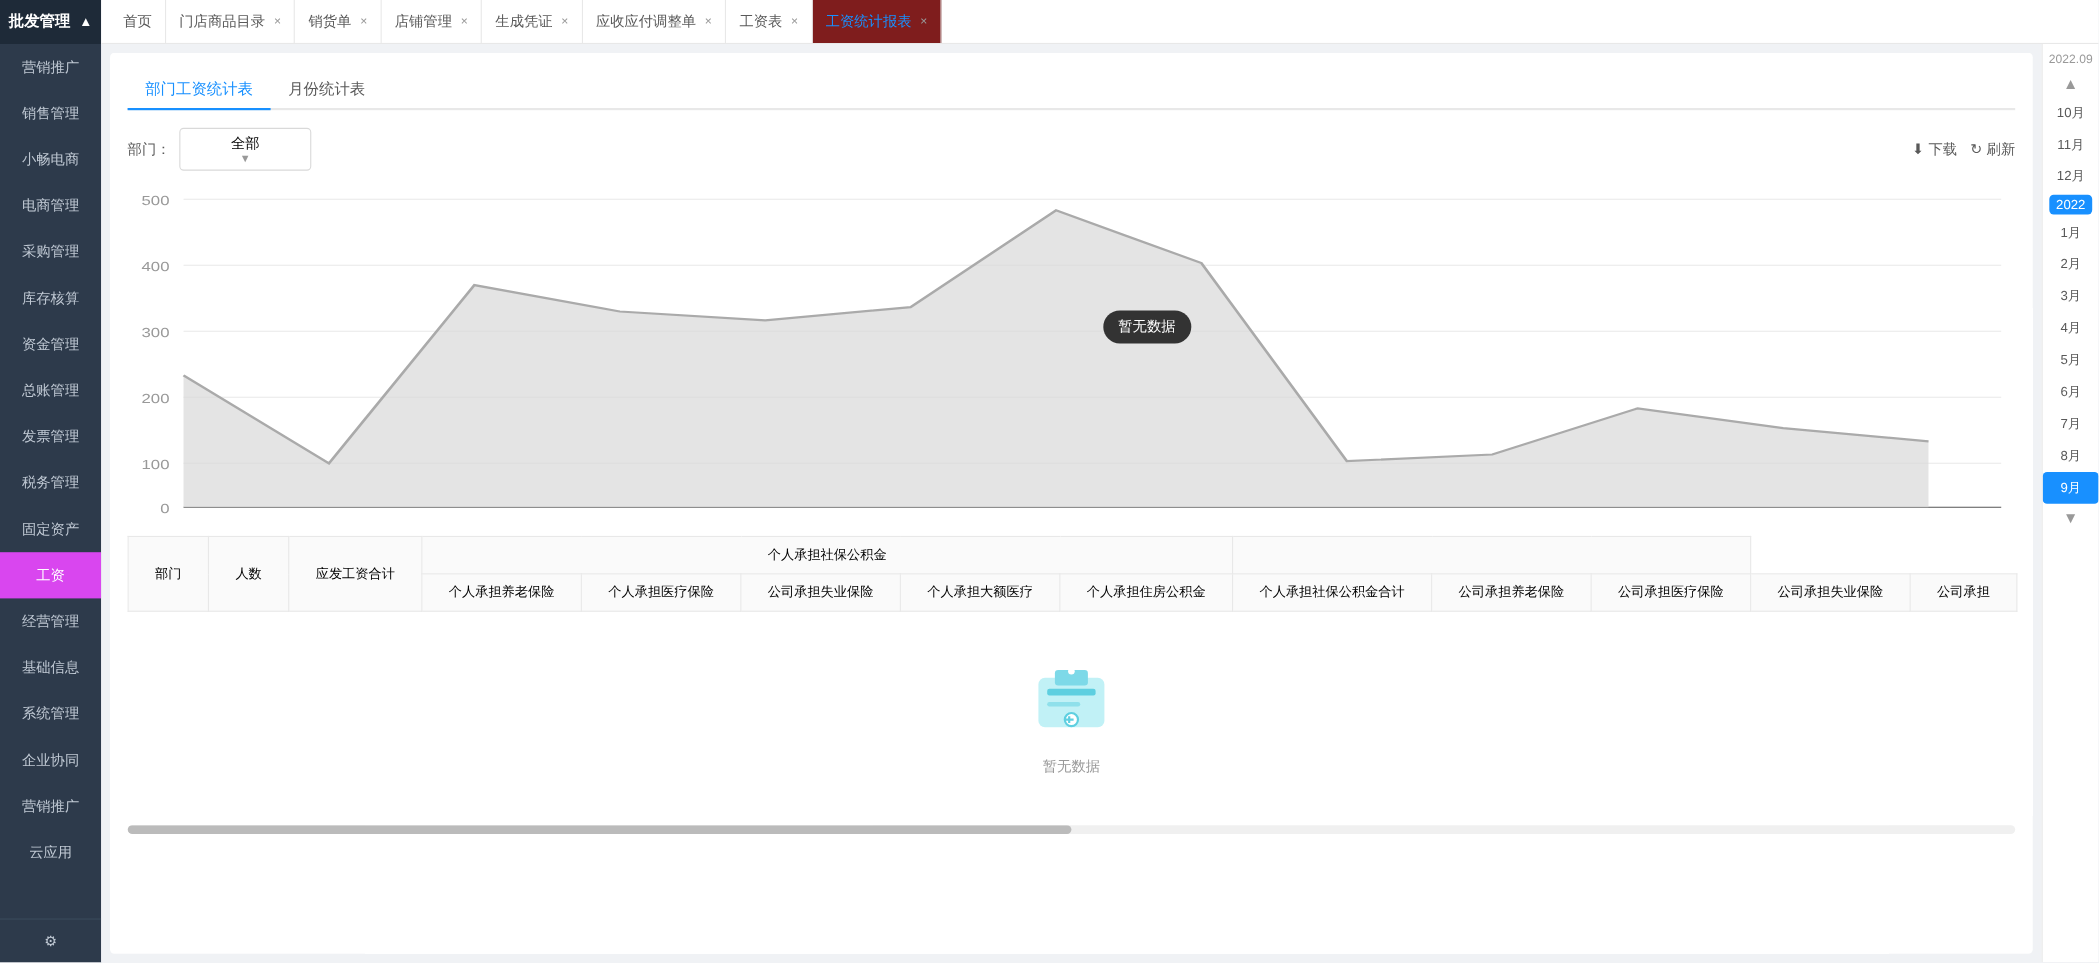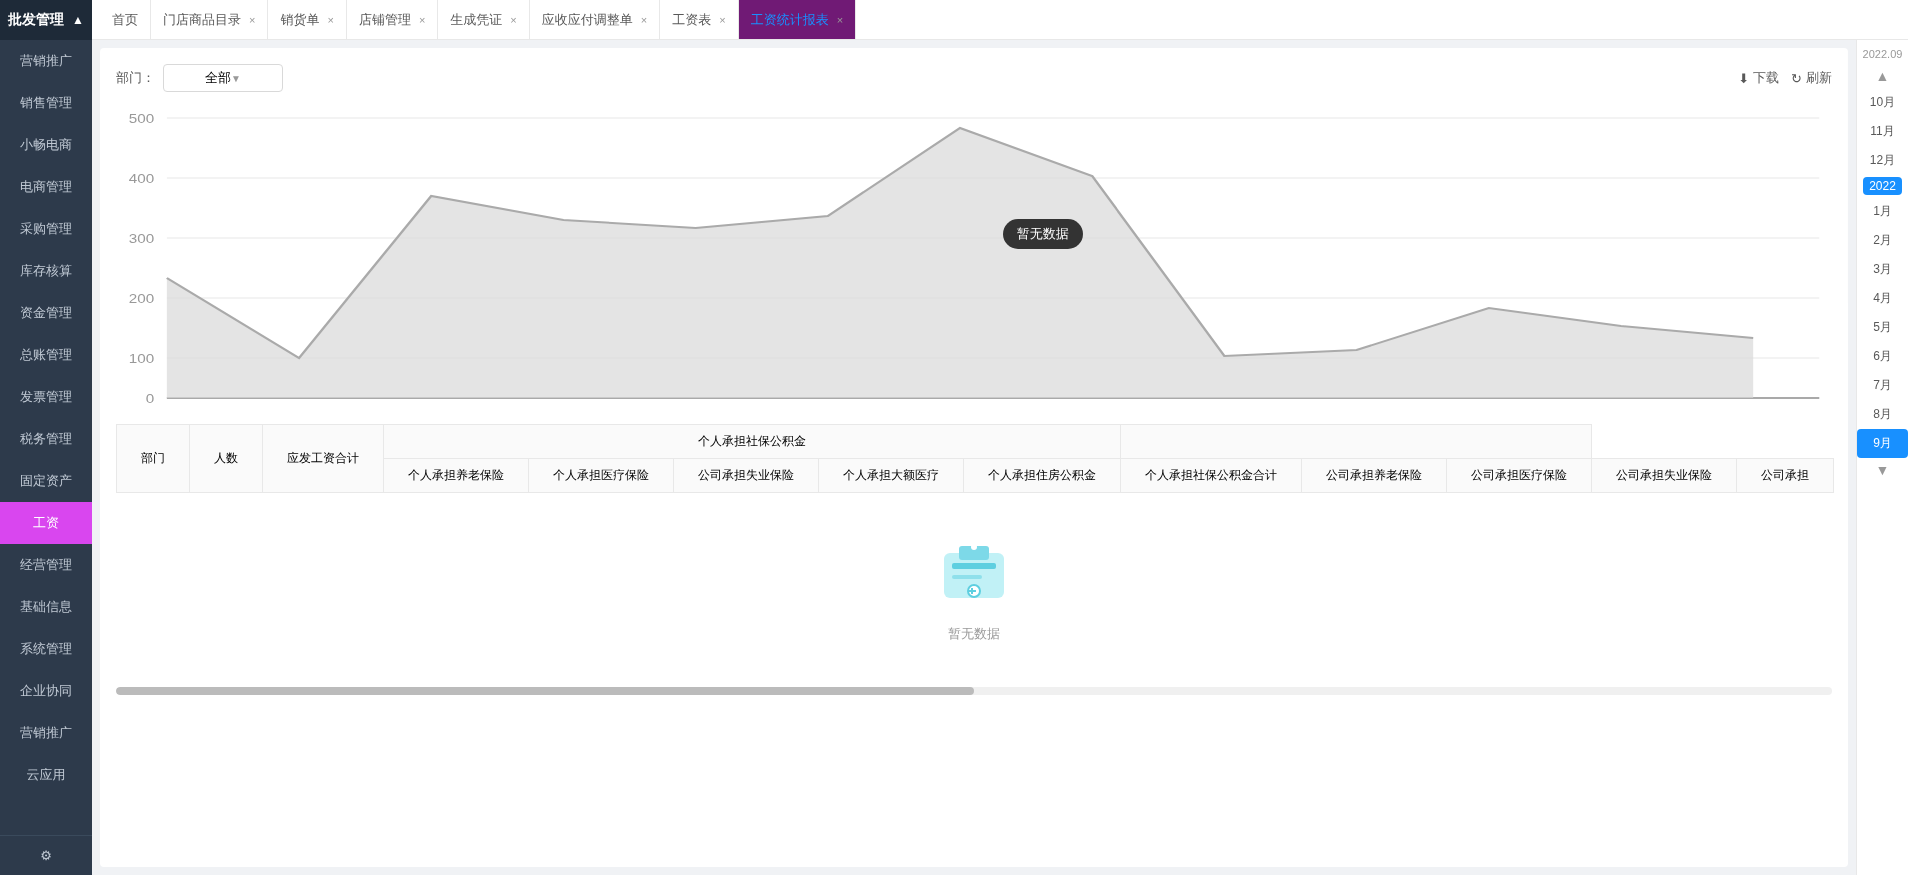--- a/index.html
+++ b/index.html
@@ -69,21 +69,21 @@
       align-items: center;
       padding: 0 12px;
       height: 40px;
       cursor: pointer;
       font-size: 13px;
       color: #595959;
       border-right: 1px solid #e8e8e8;
       white-space: nowrap;
       gap: 6px;
     }
-    .tab-item.active { color: #1890ff; background: #701a75; }
+    .tab-item.active { color: #1890ff; background: #7f1d1d; }
     .tab-close {
       font-size: 11px;
       color: #999;
       cursor: pointer;
       margin-left: 2px;
     }
 
     
     .page-content {
       flex: 1;
@@ -154,20 +154,21 @@
       display: flex;
       align-items: center;
       border: 1px solid #d9d9d9;
       border-radius: 4px;
       padding: 4px 10px;
       cursor: pointer;
       background: #fff;
       min-width: 120px;
       justify-content: center;
       font-size: 13px;
+      flex-direction: column;
     }
 
     
     .chart-container {
       position: relative;
       height: 300px;
       margin-bottom: 16px;
     }
     .chart-svg {
       width: 100%;
@@ -342,20 +343,24 @@
         <div class="tab-item">生成凭证<span class="tab-close">×</span></div>
         <div class="tab-item">应收应付调整单<span class="tab-close">×</span></div>
         <div class="tab-item">工资表<span class="tab-close">×</span></div>
         <div class="tab-item active">工资统计报表<span class="tab-close">×</span></div>
       </div>
   </div>
 
   <div class="page-content">
     <div class="content-area">
 
+      <div class="sub-tabs">
+        <div class="sub-tab active">部门工资统计表</div>
+        <div class="sub-tab">月份统计表</div>
+      </div>
 
       <div class="toolbar">
         <div class="toolbar-left">
           <span class="dept-label">部门：</span>
           <div class="dept-select">
             <span>全部</span>
             <span style="font-size:10px;color:#999;">▼</span>
           </div>
         </div>
         <div class="toolbar-right">

